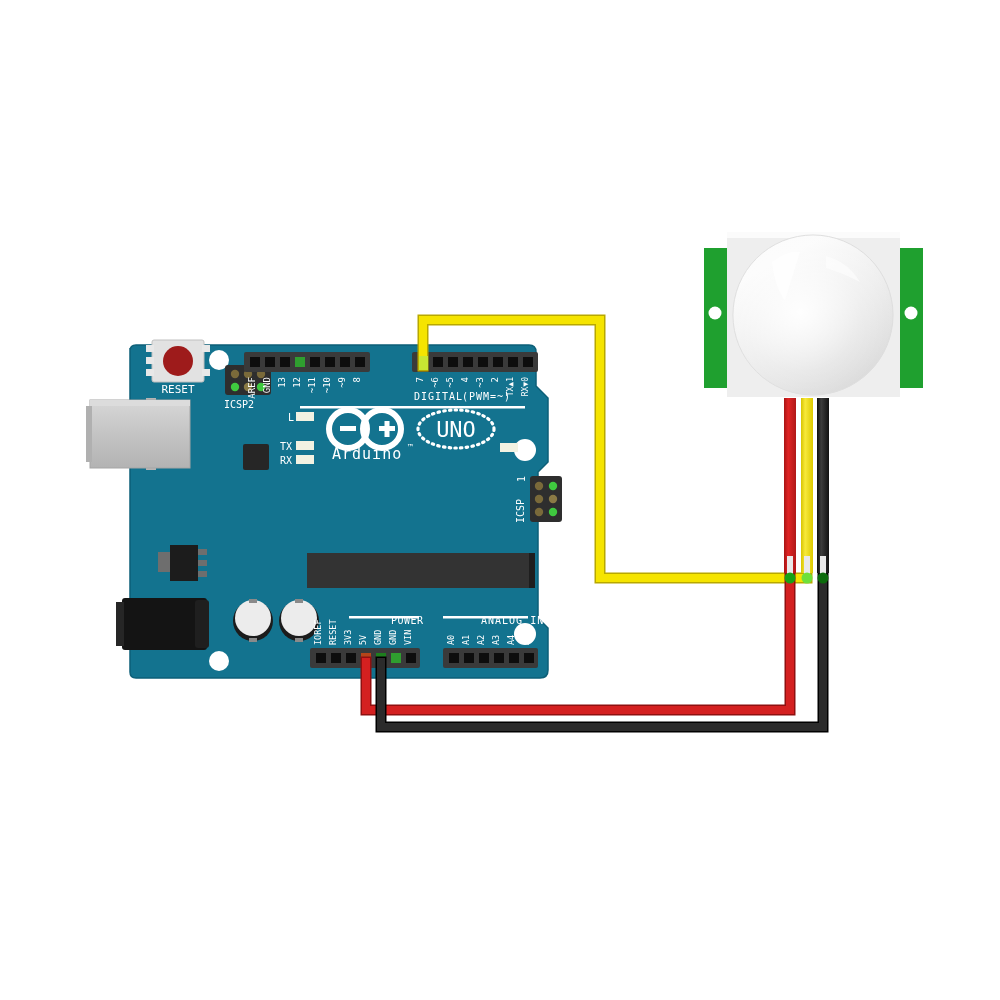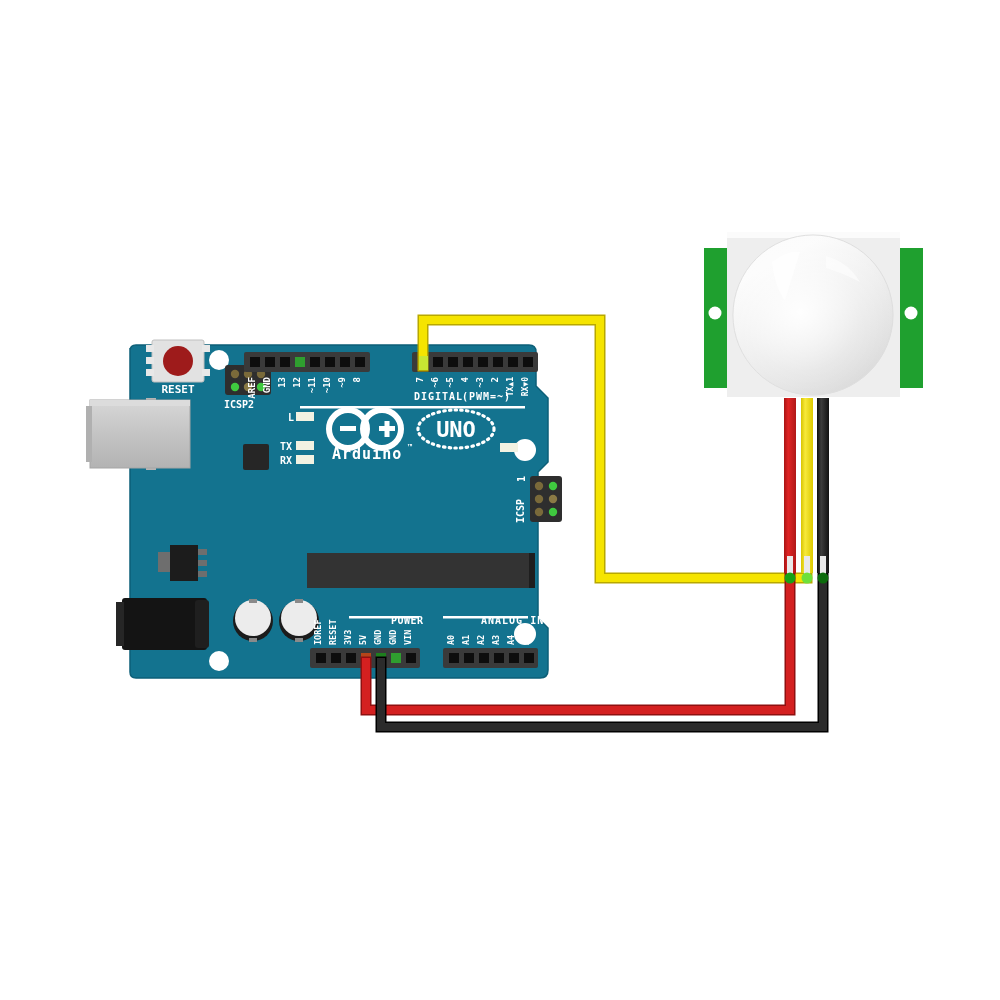--- a/index.html
+++ b/index.html
@@ -1,17 +1,17 @@
 <!DOCTYPE html>
 <html><head>
 <meta charset="utf-8">
 <style>
   html,body{margin:0;padding:0;background:#ffffff;}
   body{width:1000px;height:1000px;overflow:hidden;font-family:"DejaVu Sans Mono",monospace;}
-  #stage{position:relative;width:1000px;height:1000px;background:#ffffff;font-weight:bold;}
+  #stage{position:relative;width:1000px;height:1000px;background:#ffffff;}
   svg{display:block;}
   .lbl{font-family:"DejaVu Sans Mono",monospace;fill:#ffffff;}
 </style>
 </head>
 <body>
 
 <div id="stage">
 
 <svg width="1000" height="1000" viewBox="0 0 1000 1000">
 

